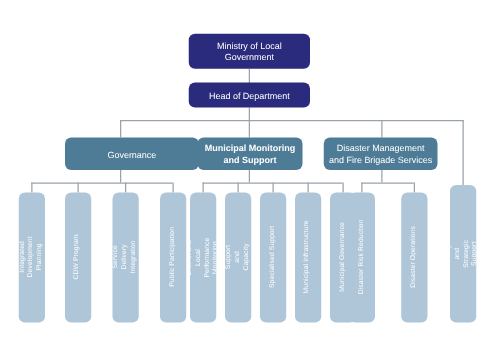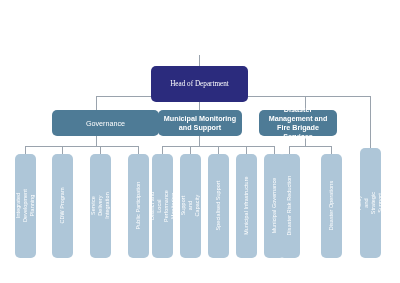--- a/index.html
+++ b/index.html
@@ -104,34 +104,37 @@
   <div class="line v" style="left:190px; top:146px; height:8px;"></div>
   <div class="line v" style="left:218px; top:146px; height:8px;"></div>
   <div class="line v" style="left:246px; top:146px; height:8px;"></div>
   <div class="line v" style="left:274px; top:146px; height:8px;"></div>
 
   <div class="line v" style="left:305px; top:136px; height:10px;"></div>
   <div class="line h" style="left:289px; top:146px; width:42px;"></div>
   <div class="line v" style="left:289px; top:146px; height:8px;"></div>
   <div class="line v" style="left:331px; top:146px; height:8px;"></div>
 
+  <div class="node root" style="left:151px; top:27px; width:97px; height:28px;">
+    <span>Ministry of Local Government</span>
+  </div>
 
-  <div class="node root" style="left:151px; top:66px; width:97px; height:36px;font-family:Liberation Serif, serif;">
+  <div class="node root" style="left:151px; top:66px; width:97px; height:20px;">
     <span>Head of Department</span>
   </div>
 
   <div class="node branch" style="left:52px; top:110px; width:107px; height:26px;">
     <span>Governance</span>
   </div>
 
   <div class="node branch" style="left:158px; top:110px; width:84px; height:26px;font-weight:bold;">
     <span>Municipal Monitoring and Support</span>
   </div>
 
-  <div class="node branch" style="left:259px; top:110px; width:78px; height:26px;font-weight:bold;">
+  <div class="node branch" style="left:259px; top:110px; width:91px; height:26px;">
     <span>Disaster Management and Fire Brigade Services</span>
   </div>
 
   <div class="node leaf" style="left:15px; top:154px; width:21px; height:104px;">
     <span class="vtext two-line">Integrated Development Planning</span>
   </div>
 
   <div class="node leaf" style="left:52px; top:154px; width:21px; height:104px;">
     <span class="vtext">CDW Program</span>
   </div>

